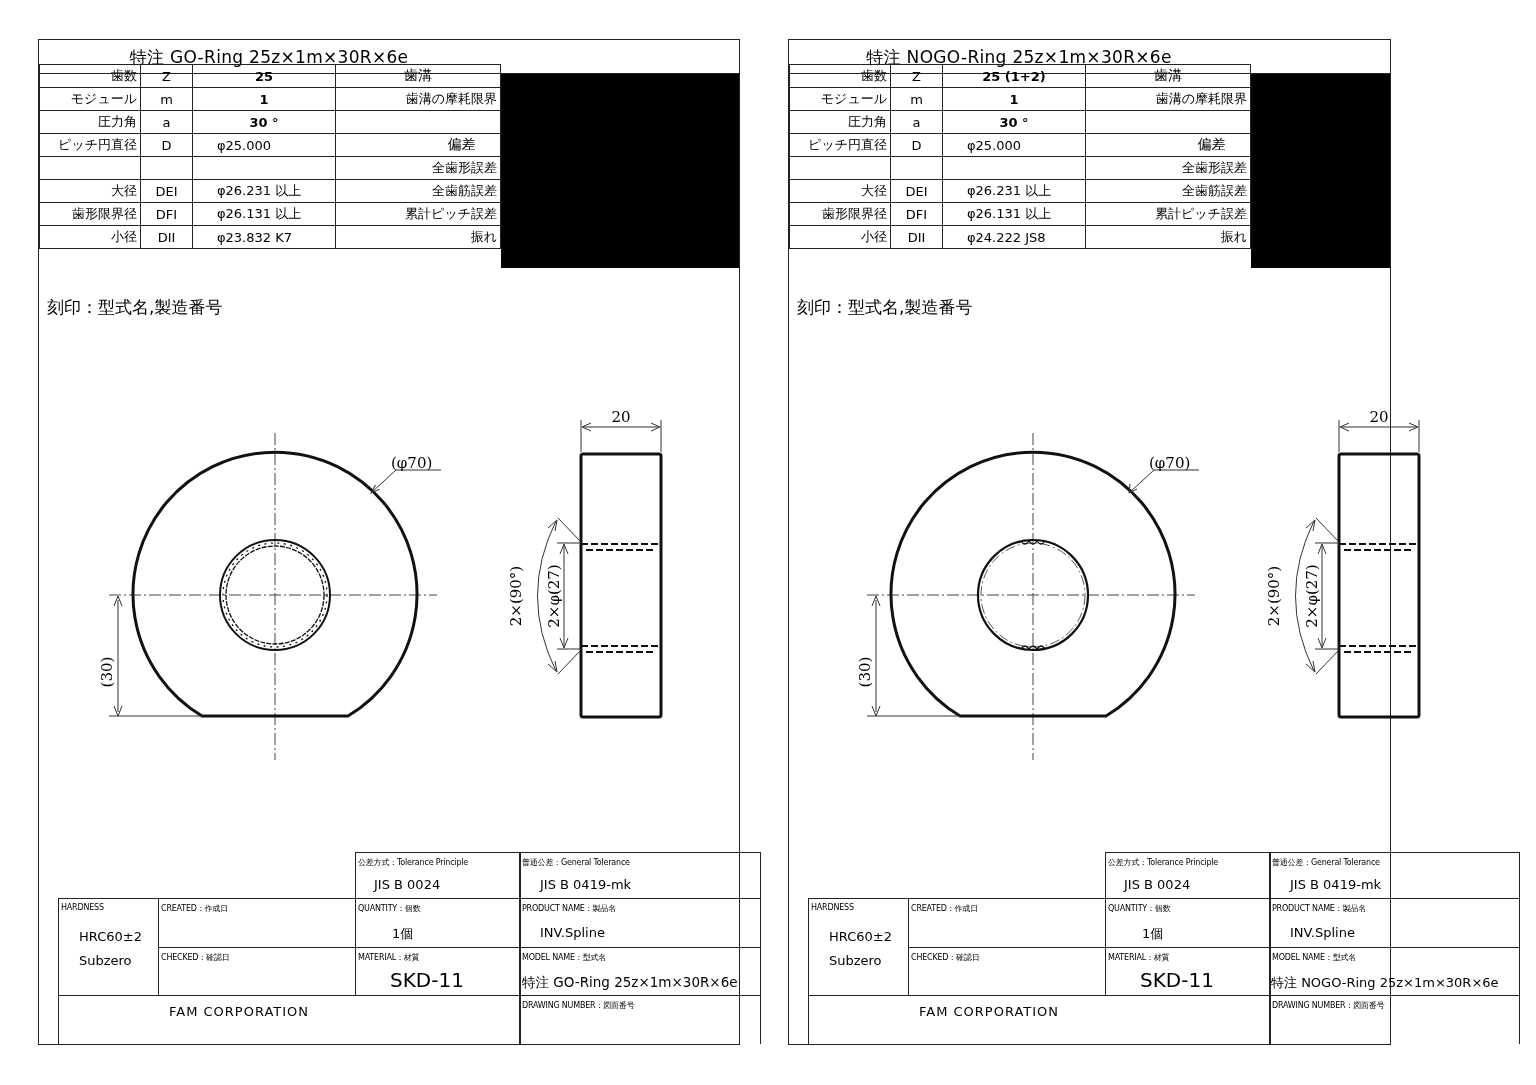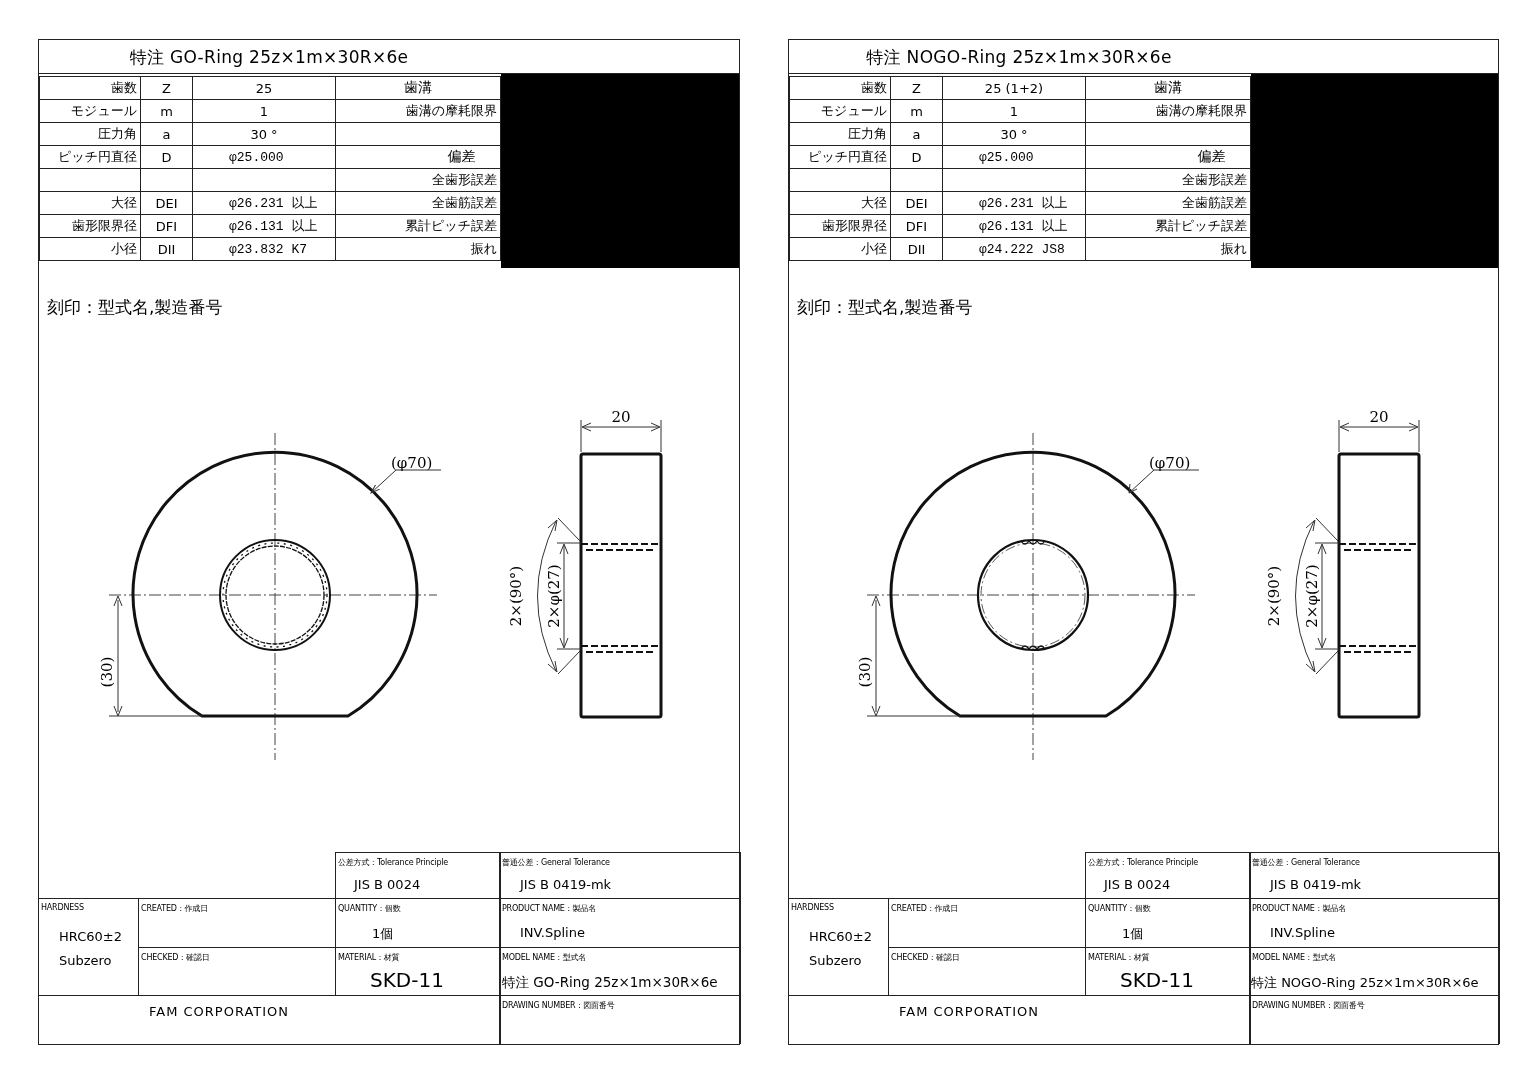--- a/index.html
+++ b/index.html
@@ -1,35 +1,35 @@
 <!DOCTYPE html>
 <html><head>
 <meta charset="utf-8">
 <style>
   html,body{margin:0;padding:0;background:#fff;}
   body{width:1536px;height:1085px;position:relative;overflow:hidden;font-family:"DejaVu Sans","Liberation Sans",sans-serif;color:#000;}
   .sheet{position:absolute;top:39px;width:702px;height:1006px;border:1.5px solid #222;box-sizing:border-box;background:#fff;}
   #sheet-left{left:38px;}
-  #sheet-right{left:788px;width:711px;}
+  #sheet-right{left:788px;width:603px;}
   .title-bar{position:absolute;left:0;top:0;right:0;height:34px;border-bottom:1.5px solid #222;font-size:17px;line-height:34px;box-sizing:border-box;}
   .title-bar span{position:absolute;left:0;width:460px;text-align:center;letter-spacing:0.3px;}
-  .spec{position:absolute;left:0;top:36px;border-collapse:collapse;font-size:13px;border-radius:19px;}
+  .spec{position:absolute;left:0;top:24px;border-collapse:collapse;font-size:13px;border-radius:19px;}
   .spec td{border:1px solid #222;height:23px;padding:0 3px;white-space:nowrap;box-sizing:border-box;}
   .spec td.lbl{width:101px;text-align:right;}
   .spec td.sym{width:52px;text-align:center;}
   .spec td.val{width:143px;}
-  .spec td.val.c{text-align:center;}
-  .spec td.val.l{padding-left:36px;font-family:Liberation Mono, monospace;}
+  .spec td.val.c{text-align:center;font-weight:bold;}
+  .spec td.val.l{padding-left:24px;}
   .spec td.rlbl{width:165px;text-align:right;}
   .spec td.rlbl.big{font-size:14px;text-align:center;}
   .blackbox{position:absolute;top:34px;right:0;height:194px;background:#000;}
   .stamp{position:absolute;left:8px;top:256px;font-size:17px;}
   .drawing{position:absolute;left:0;top:0;}
   .tb{position:absolute;left:0;bottom:0;right:0;height:192px;}
-  .cell{position:absolute;border:1.5px solid #222;box-sizing:border-box;}
+  .cell{position:absolute;border:1.5px solid #222;box-sizing:border-box;margin-left:20px;}
   .cell .cap{position:absolute;left:2px;top:4px;font-size:8px;letter-spacing:-0.2px;white-space:nowrap;}
   .cell .v{position:absolute;font-size:13px;white-space:nowrap;}
   .corp{font-size:26px;letter-spacing:1px;}
 </style>
 </head>
 <body>
 
 <div class="sheet" id="sheet-left">
   <div class="title-bar">
     <span>特注 GO-Ring 25z×1m×30R×6e</span>

